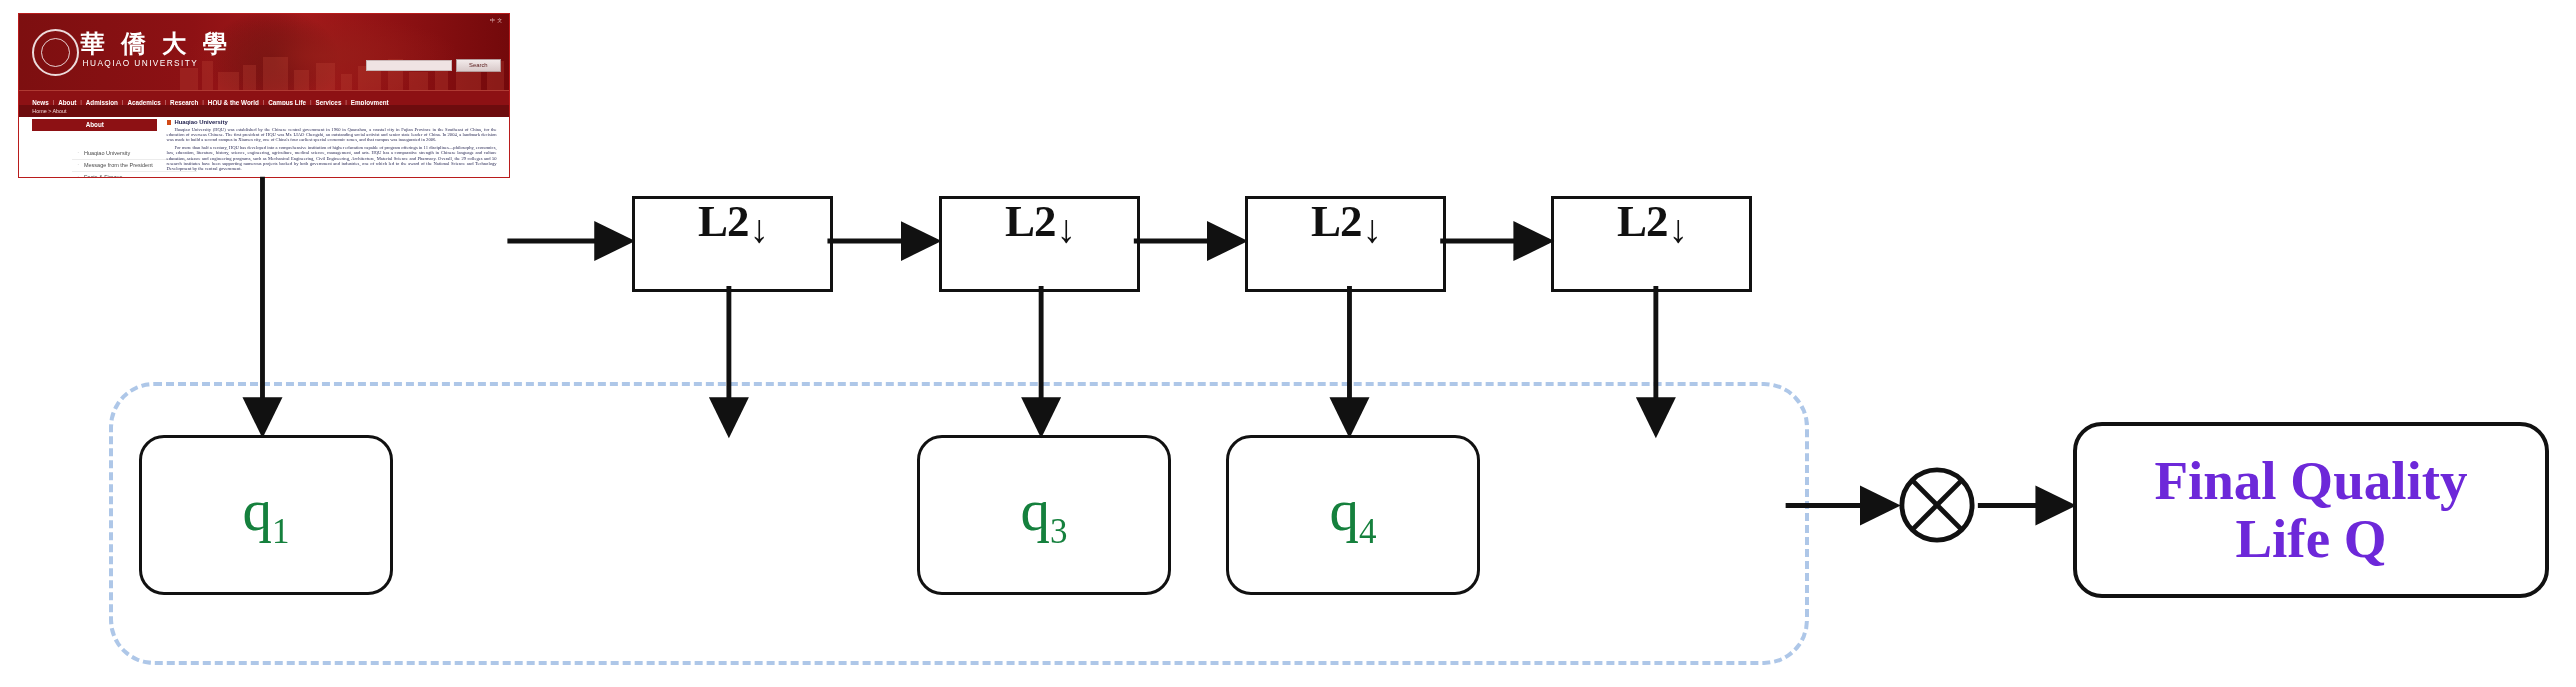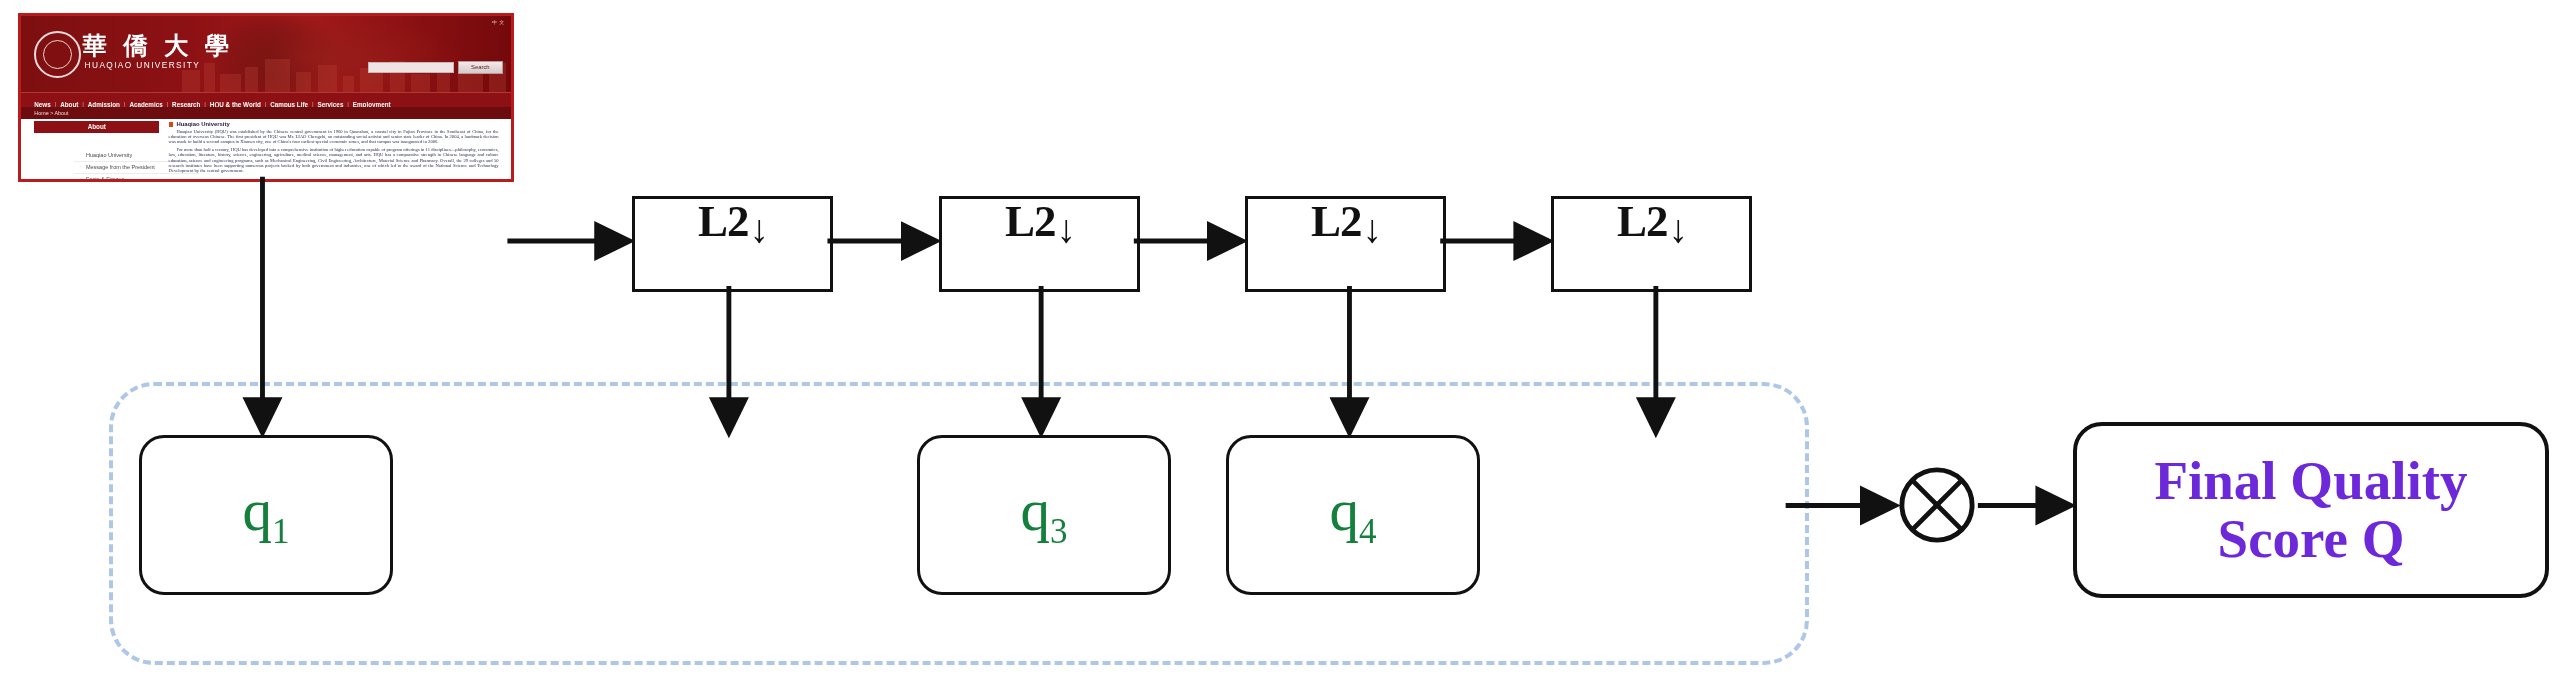--- a/index.html
+++ b/index.html
@@ -2,21 +2,21 @@
 <html><head>
 <meta charset="utf-8">
 <style>
   html,body{margin:0;padding:0;background:#ffffff;}
   body{width:2576px;height:688px;position:relative;overflow:hidden;
        font-family:"Liberation Serif",serif;}
   #stage{position:absolute;left:0;top:0;width:2576px;height:688px;}
 
   
   .thumb{position:absolute;left:17.6px;top:12.7px;width:490px;height:163px;
-         background:#c4b5fd;overflow:hidden;border:3px solid #b91c1c;
+         background:#c4b5fd;overflow:hidden;border:1px solid #b91c1c;
          font-family:"Liberation Sans",sans-serif;}
   .th-banner{position:absolute;left:0;top:0;width:490px;height:76px;
       background:
         radial-gradient(ellipse 195px 59px at 62% 55%, rgba(150,30,25,.85) 0%, rgba(110,14,12,0) 70%),
         radial-gradient(ellipse 88px 68px at 52% 60%, rgba(70,8,8,.75) 0%, rgba(70,8,8,0) 75%),
         linear-gradient(90deg,#7d0f10 0%,#8d1114 35%,#a3191a 58%,#8d1113 78%,#73090b 100%);
       overflow:hidden;}
   .th-city{position:absolute;left:156px;top:25px;width:334px;height:51px;opacity:.55;}
   .th-city i{position:absolute;bottom:0;background:rgba(190,70,55,.55);display:block;}
   .th-tower{position:absolute;left:171px;top:3.9px;width:13.7px;height:72px;
@@ -165,21 +165,21 @@
   <div class="optimes">
     <svg viewBox="0 0 80 80" width="78" height="78">
       <circle cx="40" cy="40" r="36" fill="#fff" stroke="#111" stroke-width="5"></circle>
       <line x1="15" y1="15" x2="65" y2="65" stroke="#111" stroke-width="5"></line>
       <line x1="65" y1="15" x2="15" y2="65" stroke="#111" stroke-width="5"></line>
     </svg>
   </div>
 
   <div class="finalbox">
     <span class="lbl">
-      <span>Final Quality</span><br><span>Score Q</span>
+      <span>Final Quality</span><br><span>Life Q</span>
     </span>
   </div>
 
   <svg class="wires" viewBox="0 0 2640 705" width="2576" height="688">
     <defs>
       <marker id="ah" markerWidth="9" markerHeight="9" refX="7.2" refY="4.5" orient="auto" markerUnits="strokeWidth">
         <path d="M0,0.4 L8.4,4.5 L0,8.6 z" fill="#111"></path>
       </marker>
     </defs>
     <g stroke="#111" stroke-width="5" fill="none" marker-end="url(#ah)">

